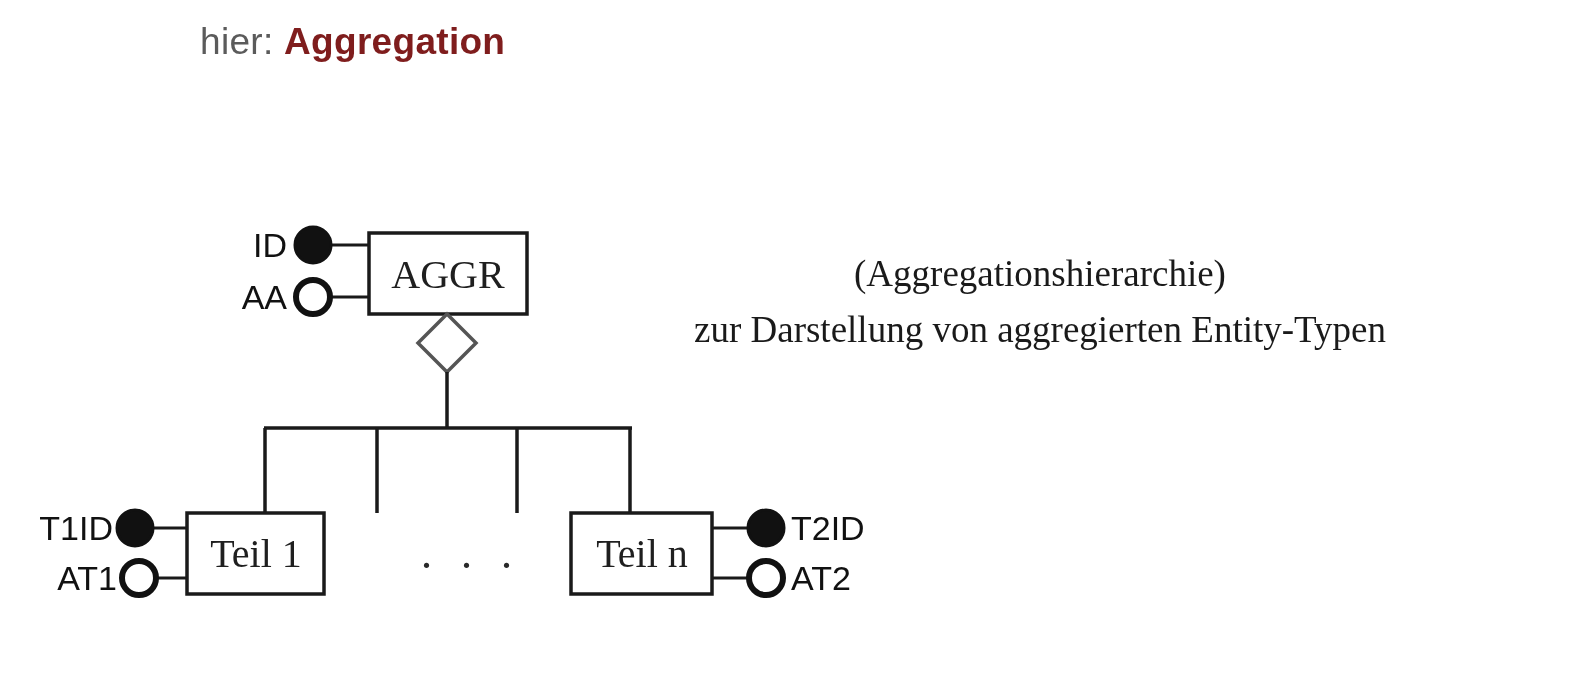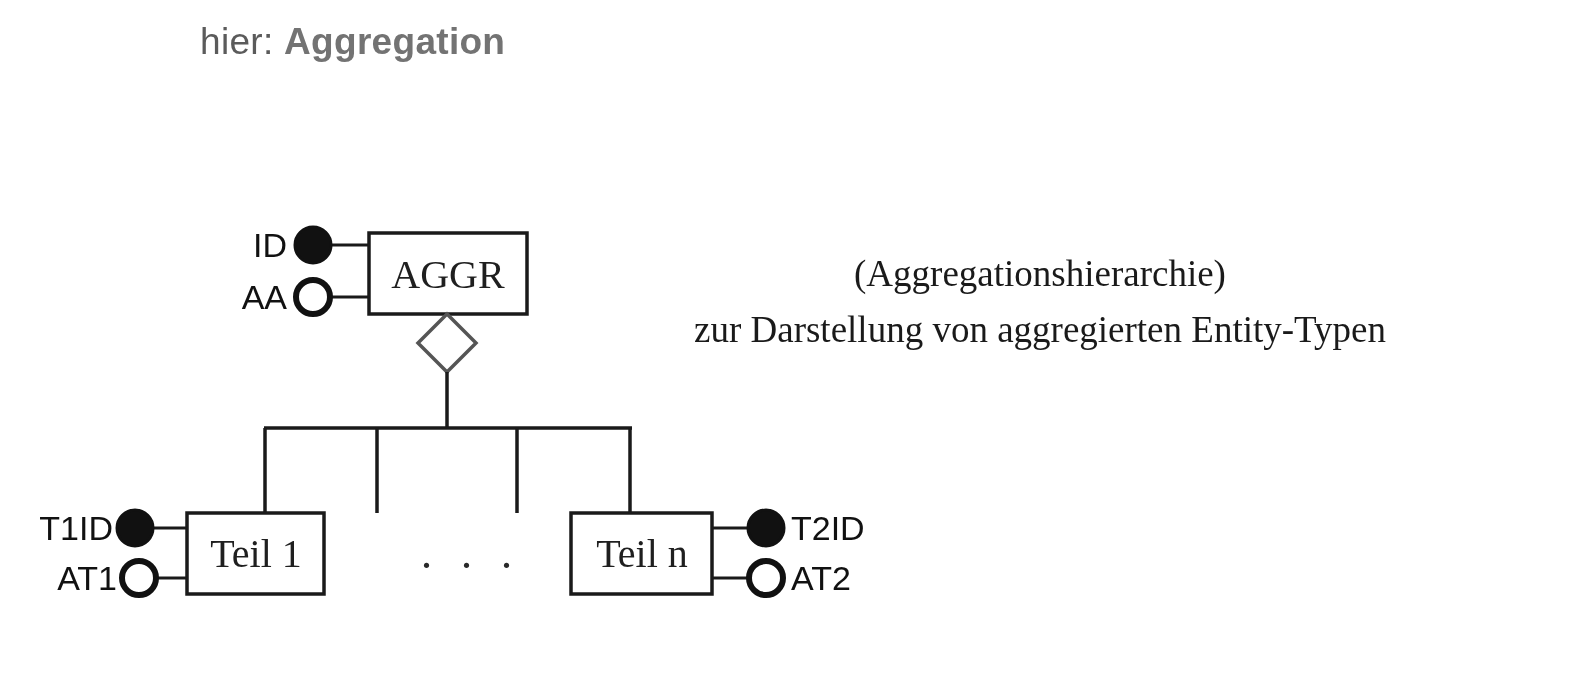--- a/index.html
+++ b/index.html
@@ -35,21 +35,21 @@
     letter-spacing: 0.3px;
     white-space: nowrap;
     line-height: 1.1;
   }
   .heading .lead {
     font-weight: 400;
     text-align: right;
   }
   .heading .emph {
     font-weight: bold;
-    color: #737373;
+    color: #7f1d1d;
   }
 
   
   .caption {
     position: absolute;
     left: 580px;
     top: 246px;
     width: 920px;
     text-align: center;
     font-family: "Liberation Serif", serif;

